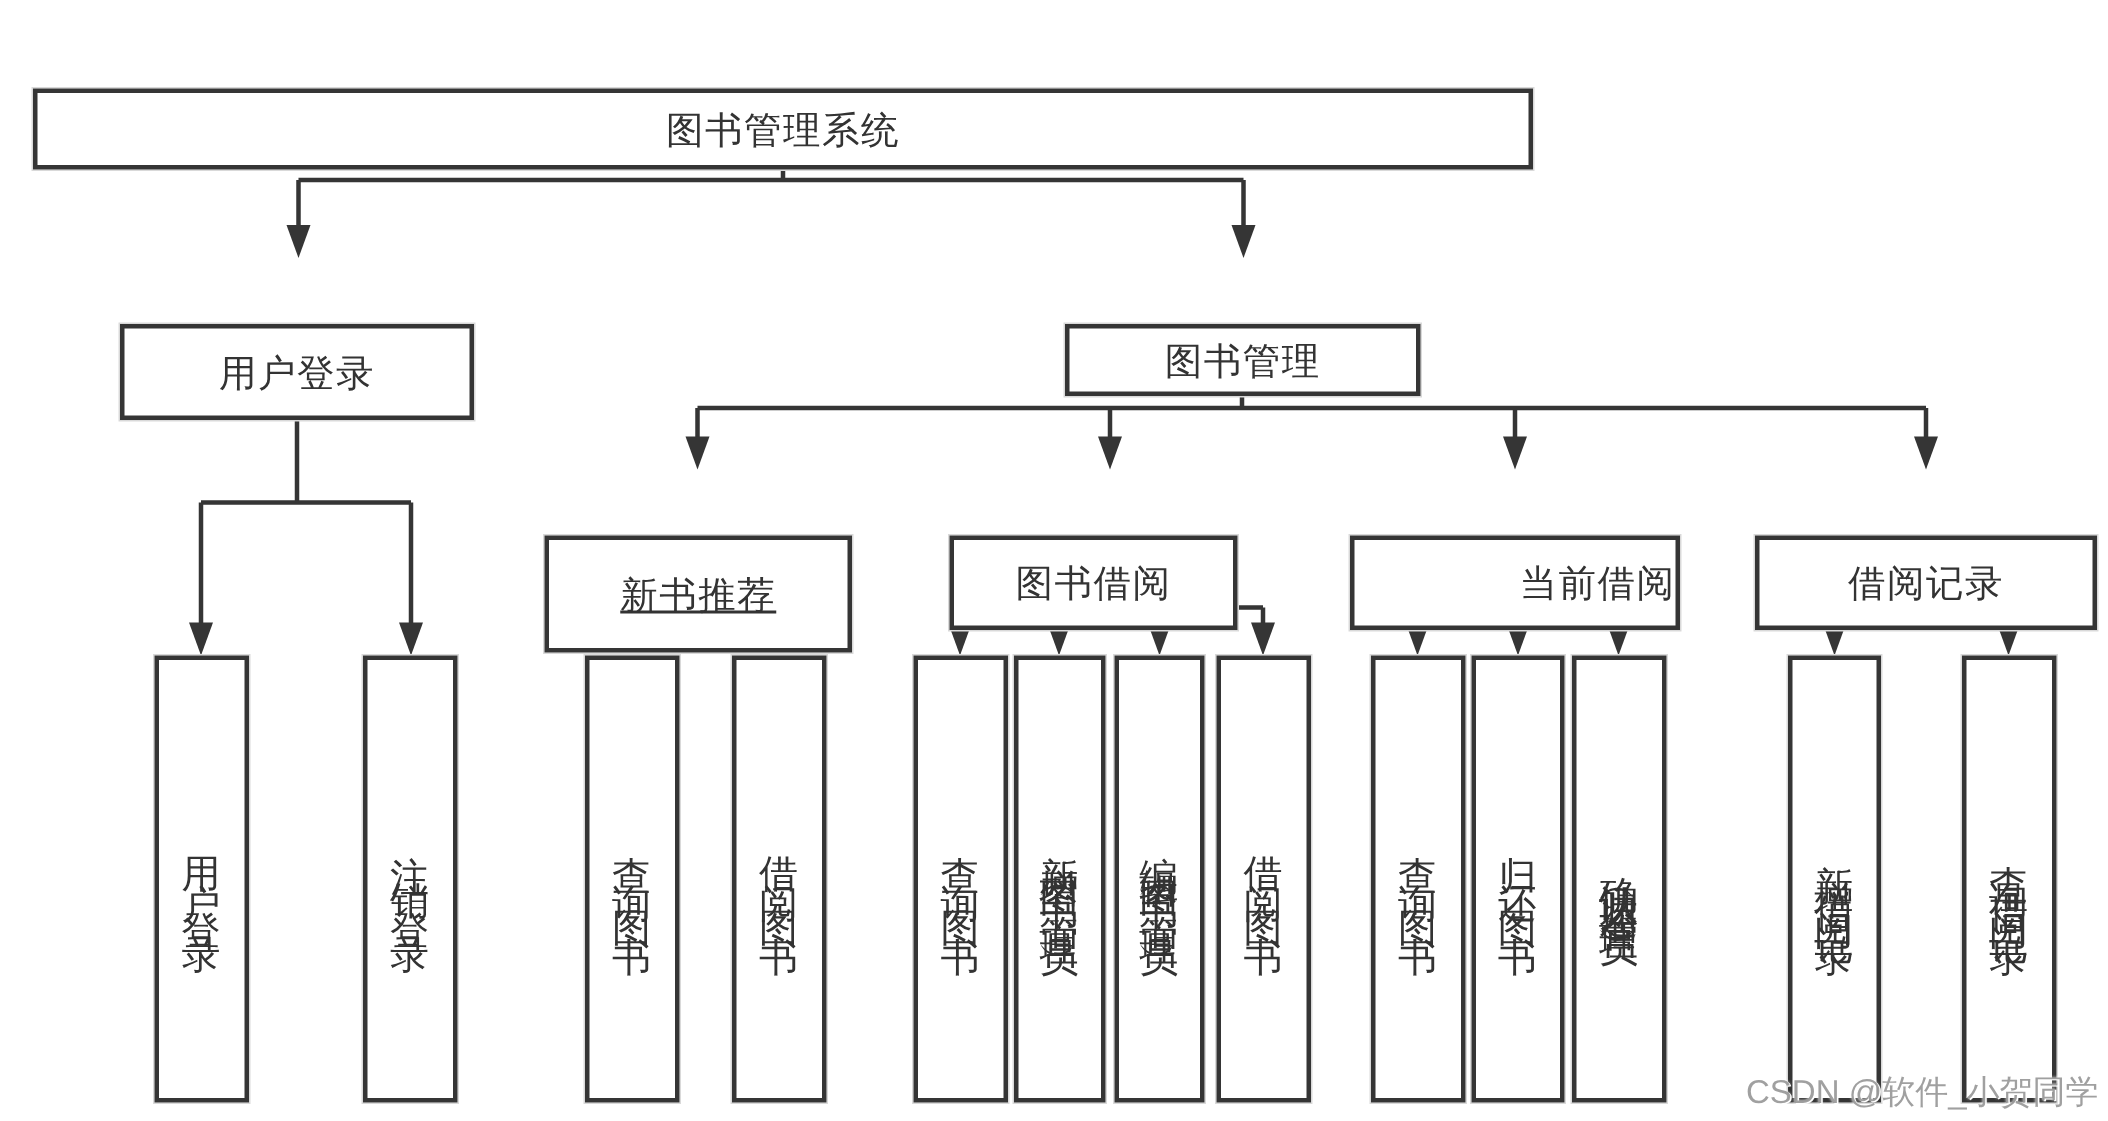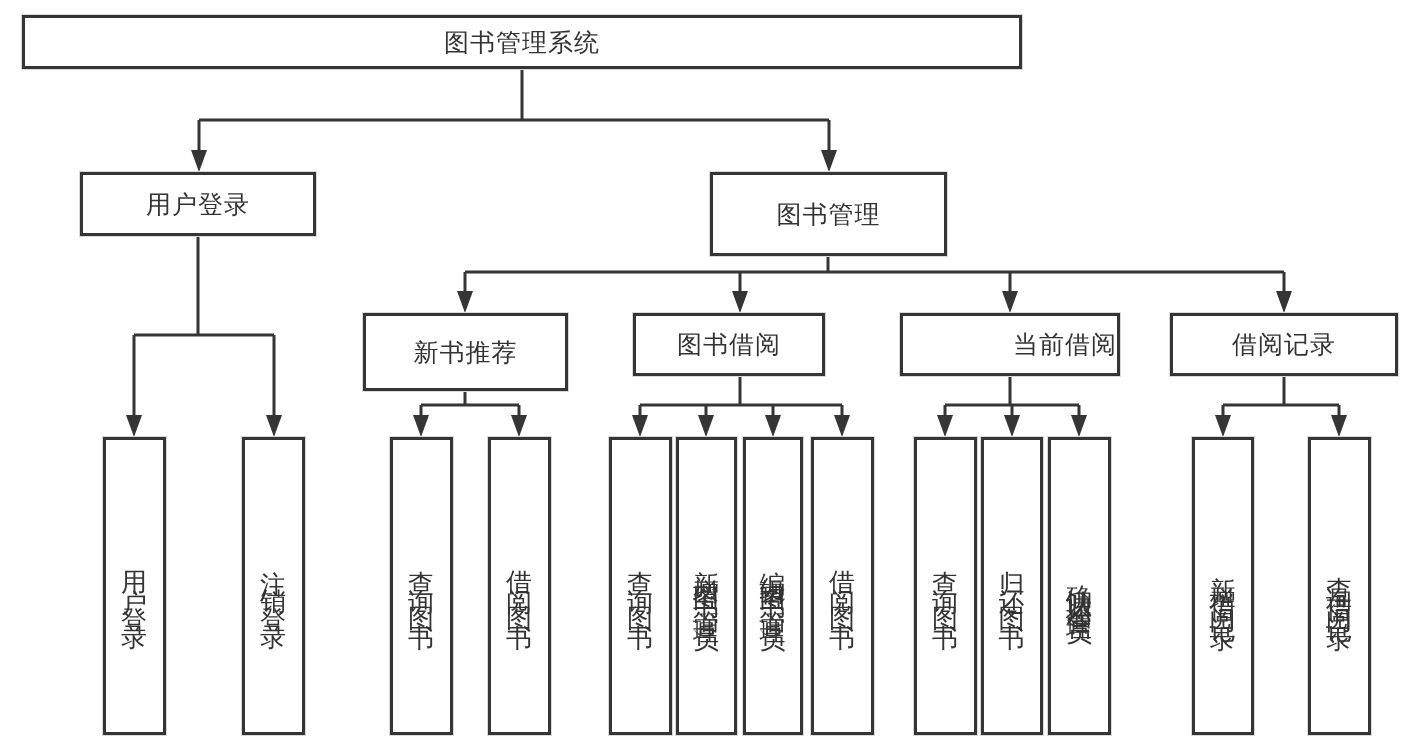--- a/index.html
+++ b/index.html
@@ -28,39 +28,40 @@
     box-shadow: 0 0 0 1px #d9d9d9;
     display: flex;
     align-items: center;
     justify-content: center;
     color: #333333;
     z-index: 2;
   }
   .h-node {
     font-size: 25px;
     letter-spacing: 1px;
+    margin-top: 44px;
   }
   .v-node {
     writing-mode: vertical-rl;
     text-orientation: mixed;
     font-size: 26px;
     line-height: 1;
   }
   .ls18 { letter-spacing: 18px; }
   .ls10 { letter-spacing: 10px; }
   .ls8  { letter-spacing: 8px; }
   .ls5  { letter-spacing: 5px; }
 
   
   .n-root { left: 22px;  top: 15px;  width: 1000px; height: 54px; }
   
   .n-l2-0 { left: 80px;  top: 172px; width: 236px; height: 64px; }
-  .n-l2-1 { left: 710px; top: 172px; width: 237px; height: 84px; }
-  
-  .n-l3-0 { left: 363px;  top: 313px; width: 205px; height: 78px; }
+  .n-l2-1 { left: 710px; top: 172px; width: 237px; height: 48px; }
+  
+  .n-l3-0 { left: 363px;  top: 313px; width: 205px; height: 78px; text-decoration: underline; }
   .n-l3-1 { left: 633px;  top: 313px; width: 192px; height: 63px; }
   .n-l3-2 { left: 900px;  top: 313px; width: 220px; height: 63px; justify-content: flex-end; }
   .n-l3-3 { left: 1170px; top: 313px; width: 228px; height: 63px; }
   
   .leaf { top: 437px; height: 298px; }
   .n-le-0  { left: 103px;  width: 63px; }
   .n-le-1  { left: 242px;  width: 63px; }
   .n-le-2  { left: 390px;  width: 63px; }
   .n-le-3  { left: 488px;  width: 63px; }
   .n-le-4  { left: 609px;  width: 63px; }
@@ -186,14 +187,15 @@
   <div class="node v-node leaf ls5 n-le-10">
     <span>确认归还（管理员）</span>
   </div>
   <div class="node v-node leaf ls10 n-le-11">
     <span>新增借阅记录</span>
   </div>
   <div class="node v-node leaf ls10 n-le-12">
     <span>查询借阅记录</span>
   </div>
 
+  <div class="watermark">CSDN @软件_小贺同学</div>
 
 </div>
 
 </body></html>

